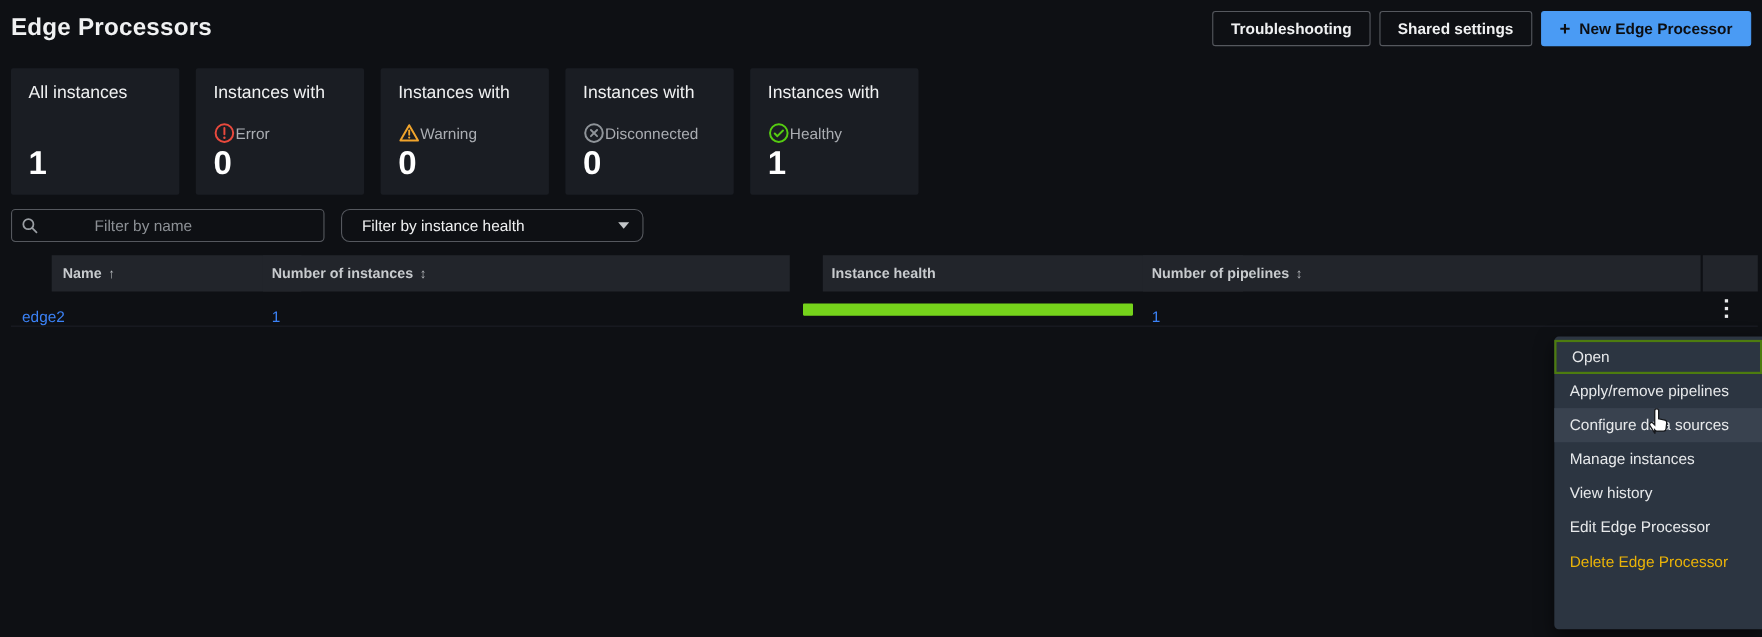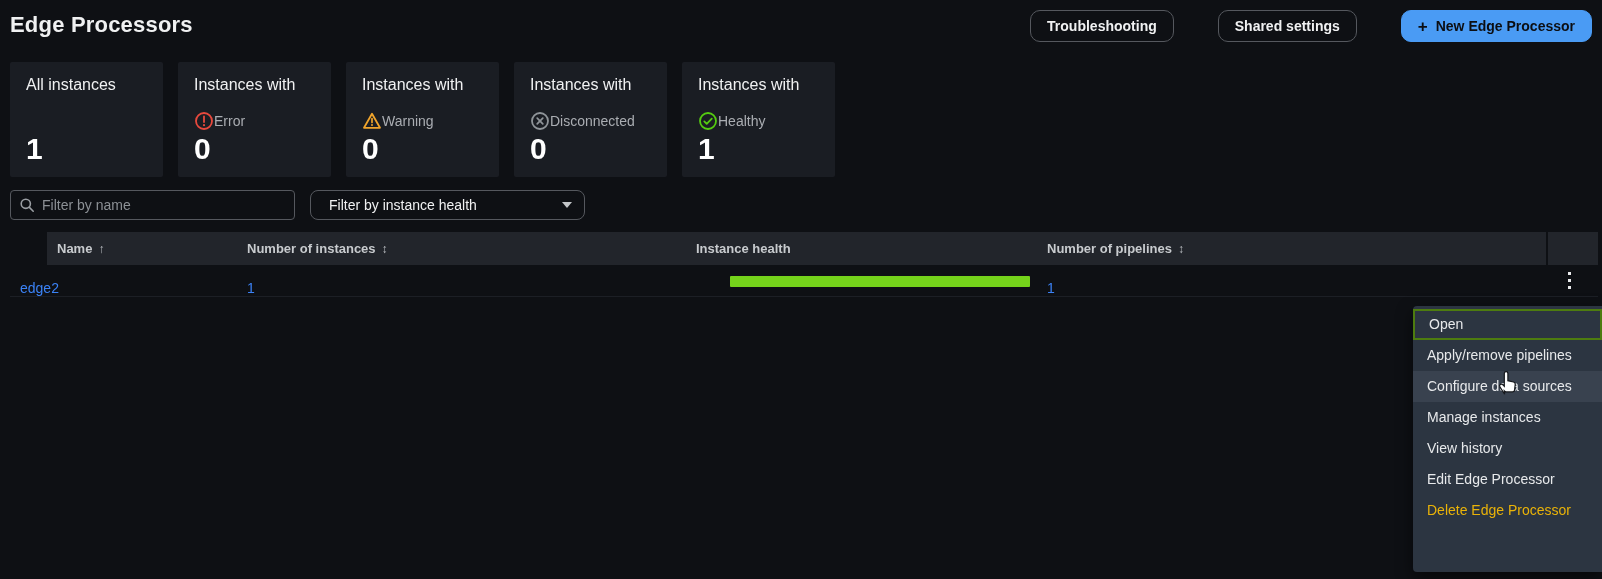--- a/index.html
+++ b/index.html
@@ -10,24 +10,24 @@
     color:#f0f1f2;
     position:relative;
     overflow:hidden;
   }
   .abs { position:absolute; }
 
   
   .page-title { left:10px; top:12px; font-size:22px; font-weight:bold; letter-spacing:.2px; }
   .topbar-actions { right:10px; top:10px; display:flex; gap:8px; }
   .btn {
-    height:32px; padding:12px 16px; border:1px solid #55585e; border-radius:10px;
+    height:32px; padding:12px 16px; border:1px solid #55585e; border-radius:3px;
     background:transparent; color:#f0f1f2; font-weight:bold; font-size:14px;
     font-family:"Liberation Sans", sans-serif;
-    display:flex; align-items:center; gap:8px; cursor:pointer; white-space:nowrap;margin-left:36px;
+    display:flex; align-items:center; gap:8px; cursor:pointer; white-space:nowrap;
   }
   .btn-primary { background:#4a9bf4; border-color:#4a9bf4; color:#0c0e12; }
   .btn-primary .plus { font-size:17px; font-weight:bold; line-height:1; }
 
   
   .card {
     top:62px; width:153px; height:115px; background:#1a1d23; border-radius:2px;
     padding:14px 16px;
   }
   .card-title { font-size:16px; font-weight:normal; color:#f0f1f2; }
@@ -38,21 +38,21 @@
   .sicon { width:20px; height:20px; flex:0 0 20px; }
 
   
   .search-box {
     left:10px; top:190px; width:285px; height:30px;
     border:1px solid #55585e; border-radius:4px;
     display:flex; align-items:center; padding:0 8px; gap:7px; background:transparent;
   }
   .search-box input {
     flex:1; background:transparent; border:none; outline:none;
-    color:#e6e8ea; font-size:14px; font-family:"Liberation Sans", sans-serif;
+    color:#e6e8ea; font-size:14px; font-family:"Liberation Sans", sans-serif;margin-left:44px;
   }
   .search-box input::placeholder { color:#8c9095; opacity:1; }
   .dropdown {
     left:310px; top:190px; width:275px; height:30px;
     border:1px solid #55585e; border-radius:8px;
     display:flex; align-items:center; padding:0 12px 0 18px; cursor:pointer;
   }
   .dropdown-label { flex:1; font-size:14px; color:#f0f1f2; }
   .caret-down {
     width:0; height:0; border-left:5px solid transparent; border-right:5px solid transparent;
@@ -179,21 +179,21 @@
 </div>
 
 <div class="abs th first" style="left:10px;  width:227px">
   <span>Name</span>
   <span class="sort-glyph">↑</span>
 </div>
 <div class="abs th" style="left:239px; width:479px">
   <span>Number of instances</span>
   <span class="sort-glyph">↕</span>
 </div>
-<div class="abs th" style="left:688px; width:382px">
+<div class="abs th" style="left:748px; width:382px">
   <span>Instance health</span>
 </div>
 <div class="abs th" style="left:1039px; width:507px">
   <span>Number of pipelines</span>
   <span class="sort-glyph">↕</span>
 </div>
 <div class="abs th" style="left:1548px; width:50px"></div>
 
 <div class="abs td first" style="left:10px; width:227px">
   <span>edge2</span>

